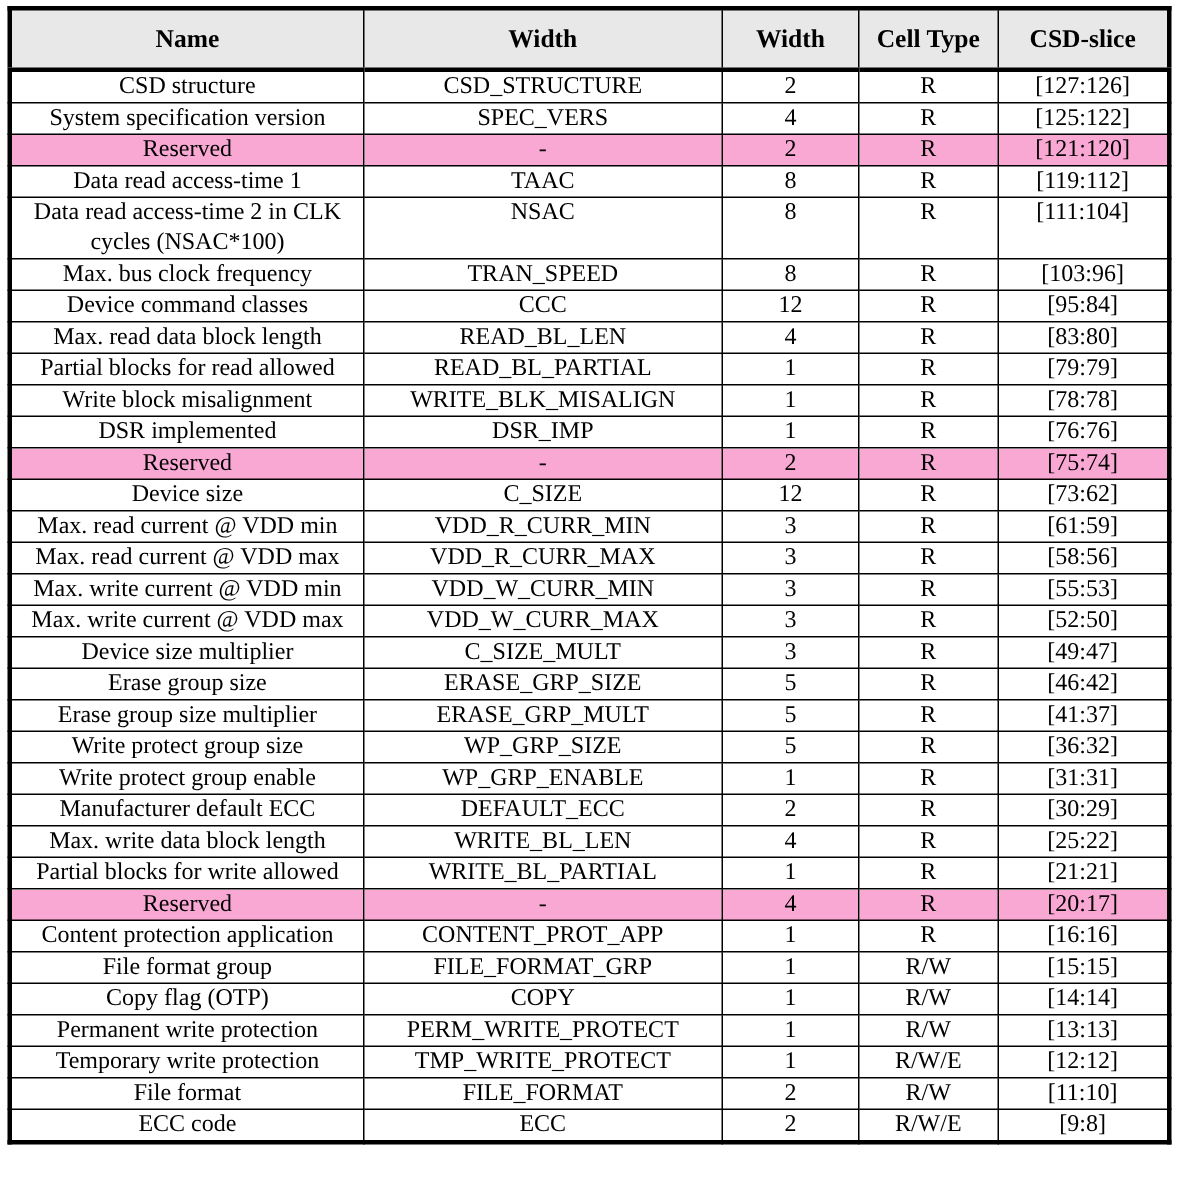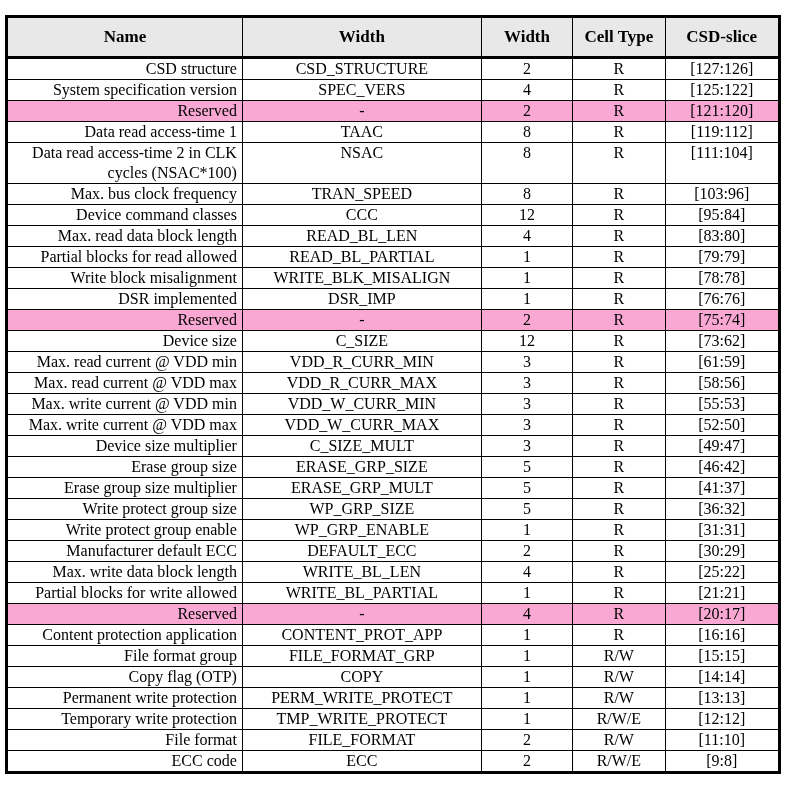--- a/index.html
+++ b/index.html
@@ -5,21 +5,21 @@
   html, body {
     margin: 0;
     padding: 0;
     background: #ffffff;
     width: 786px;
   }
   .page {
     width: 786px;
     height: 802px;
     box-sizing: border-box;
-    padding: 15px 5px;
+    padding: 4px 5px;
     background: #ffffff;
     font-family: "Liberation Serif", serif;
   }
   table.csd-table {
     border-collapse: collapse;
     table-layout: fixed;
     width: 776px;
     border: 3px solid #000000;
     background: #ffffff;
   }
@@ -42,21 +42,21 @@
   td {
     font-family: "Liberation Serif", serif;
     font-size: 16px;
     color: #000000;
     border: 1px solid #000000;
     padding: 0 5px;
     line-height: 20px;
     vertical-align: top;
     overflow: hidden;
   }
-  td:nth-child(1) { text-align: right; white-space: pre-line; }
+  td:nth-child(1) { text-align: center; white-space: pre-line; }
   td:nth-child(2) { text-align: center; }
   td:nth-child(3),
   td:nth-child(4),
   td:nth-child(5) { text-align: center; }
   tr.reserved td { background: #f9a8d4; }
 </style>
 </head>
 <body>
 
 <div class="page">

